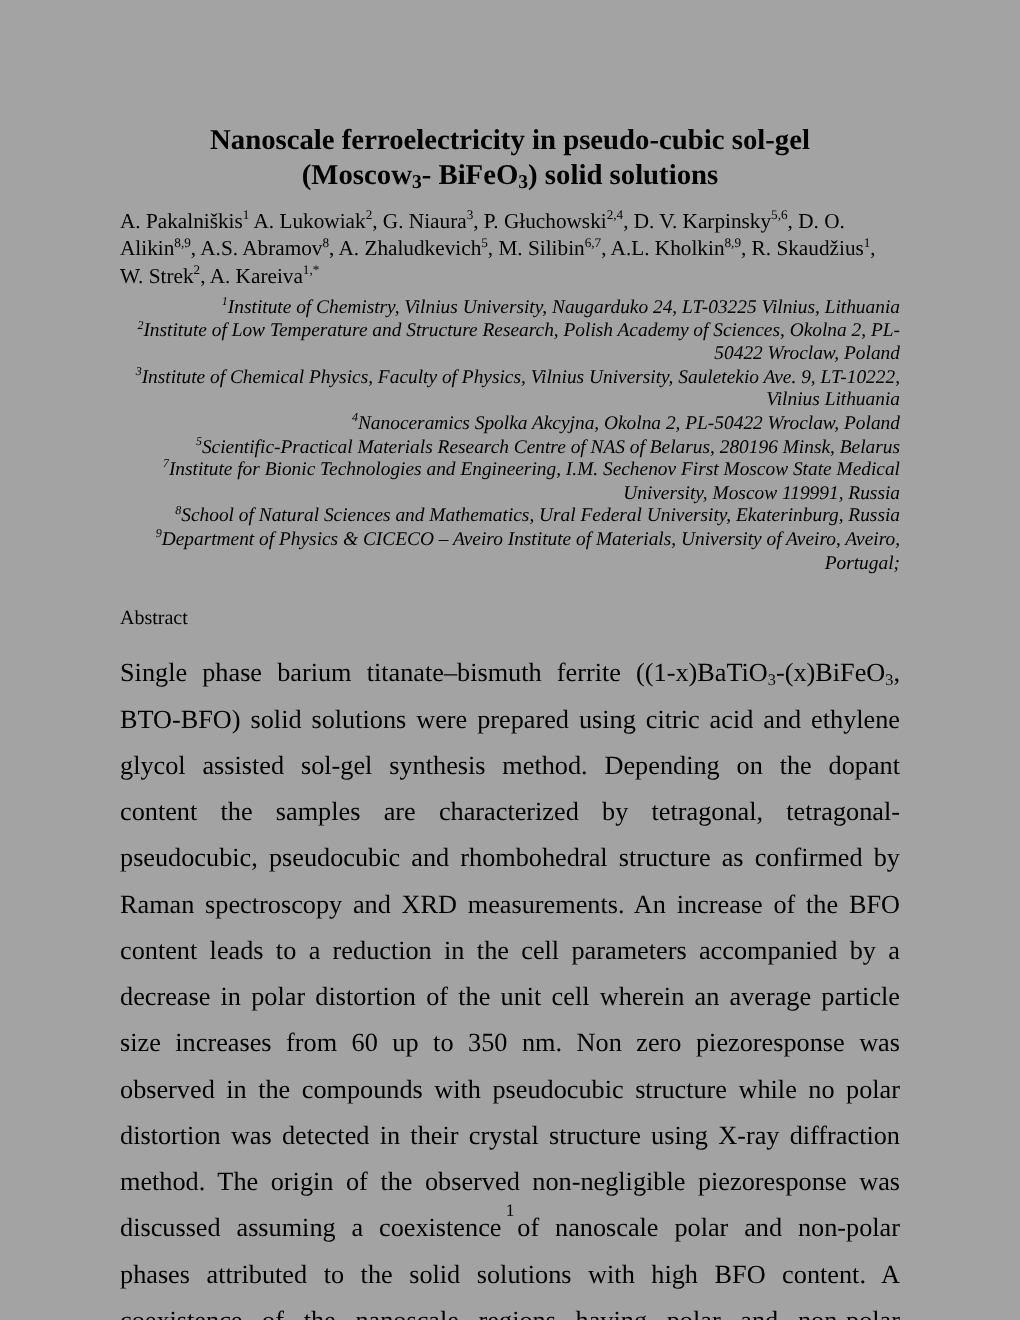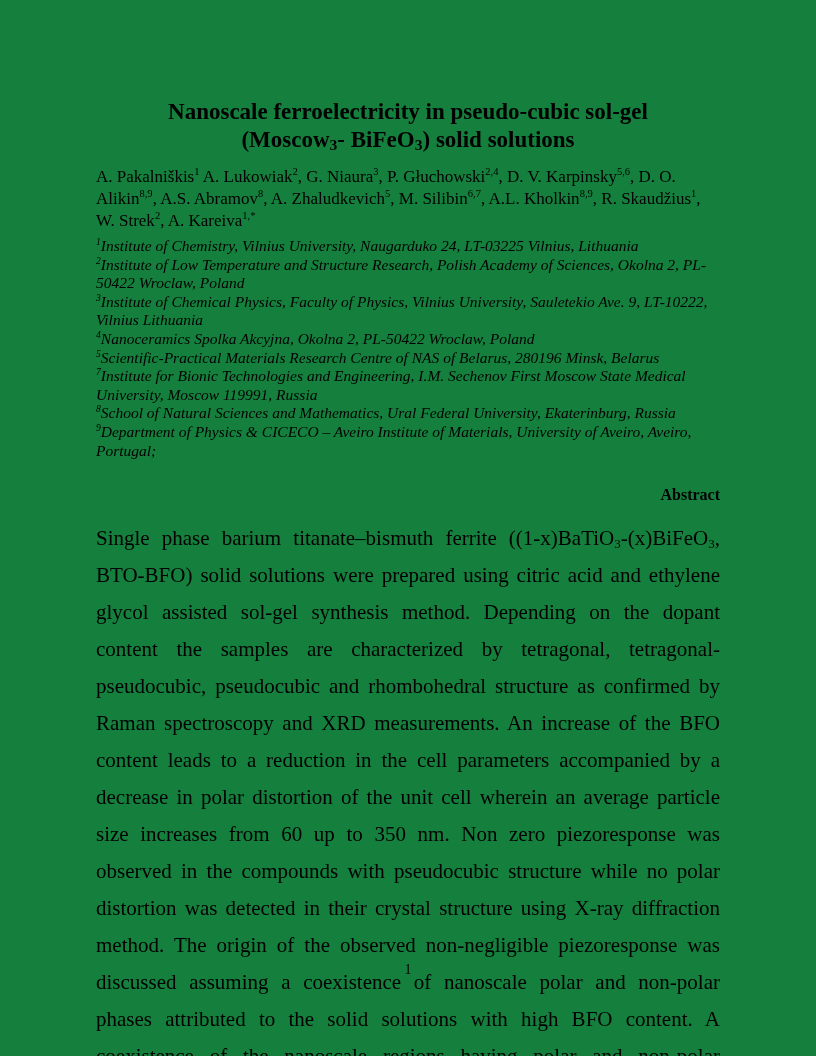--- a/index.html
+++ b/index.html
@@ -5,21 +5,21 @@
   html, body { margin: 0; padding: 0; }
   body {
     width: 816px; height: 1056px;
     background: #ffffff; color: #000000;
     font-family: "Liberation Serif", "DejaVu Serif", serif;
   }
   .page {
     position: relative;
     width: 816px; height: 1056px;
     overflow: hidden;
-    background: #15803d;
+    background: #a3a3a3;
   }
   .content { padding: 98px 96px 0 96px; }
 
   .title {
     margin: 0;
     font-size: 23px;
     font-weight: bold;
     line-height: 28px;
     text-align: center;
   }
@@ -42,33 +42,33 @@
     font-size: 0.62em;
     line-height: 0;
     vertical-align: super;
   }
 
   .affiliations {
     margin-top: 5px;
     font-size: 15.5px;
     font-style: italic;
     line-height: 18.6px;
-    text-align: left;
+    text-align: right;
   }
   .aff sup {
     font-size: 0.62em;
     line-height: 0;
     vertical-align: super;
   }
 
   .abstract-heading {
     margin: 26px 0 0 0;
     font-size: 16px;
-    font-weight: bold;
-    text-align: right;
+    font-weight: normal;
+    text-align: left;
   }
 
   .abstract-body {
     margin: 16px 0 0 0;
     font-size: 21px;
     line-height: 37px;
     text-align: justify;
     text-align-last: justify;
   }
   .abstract-body sub {

